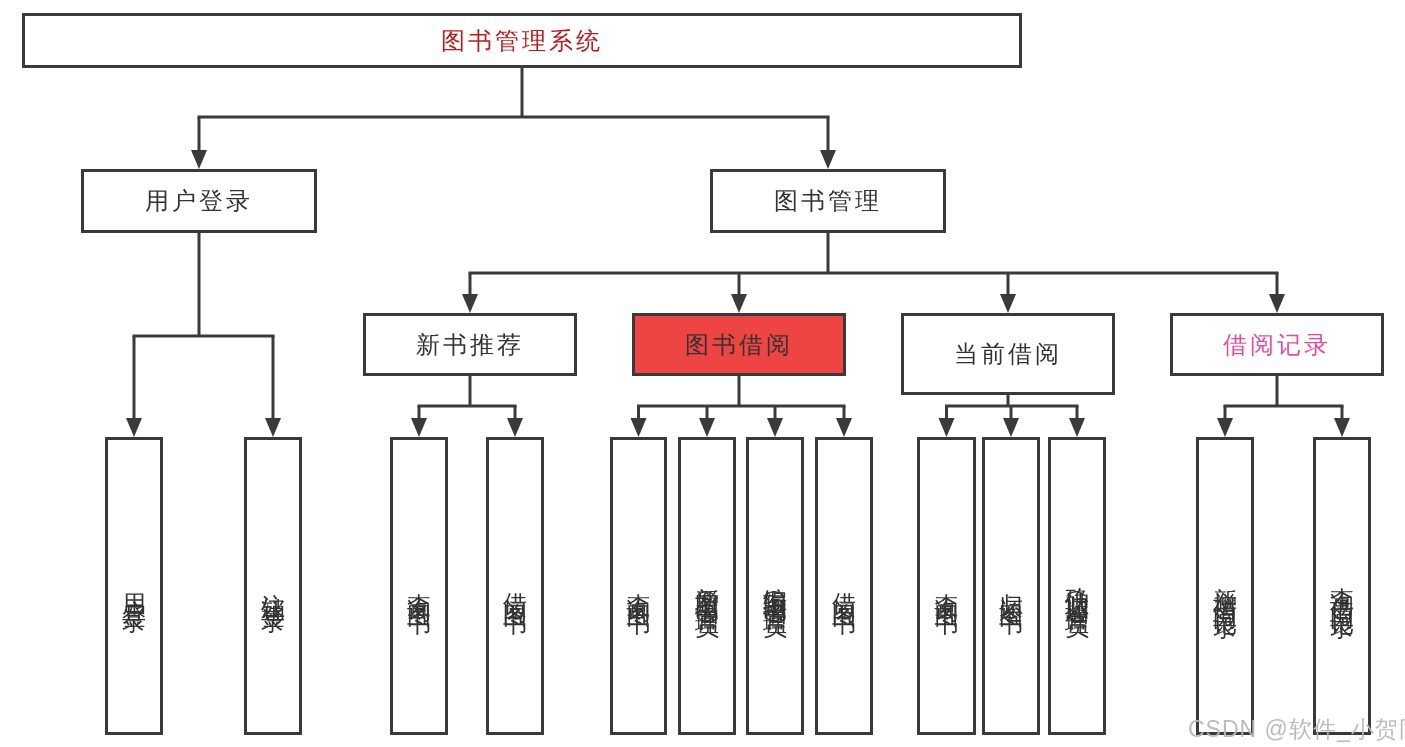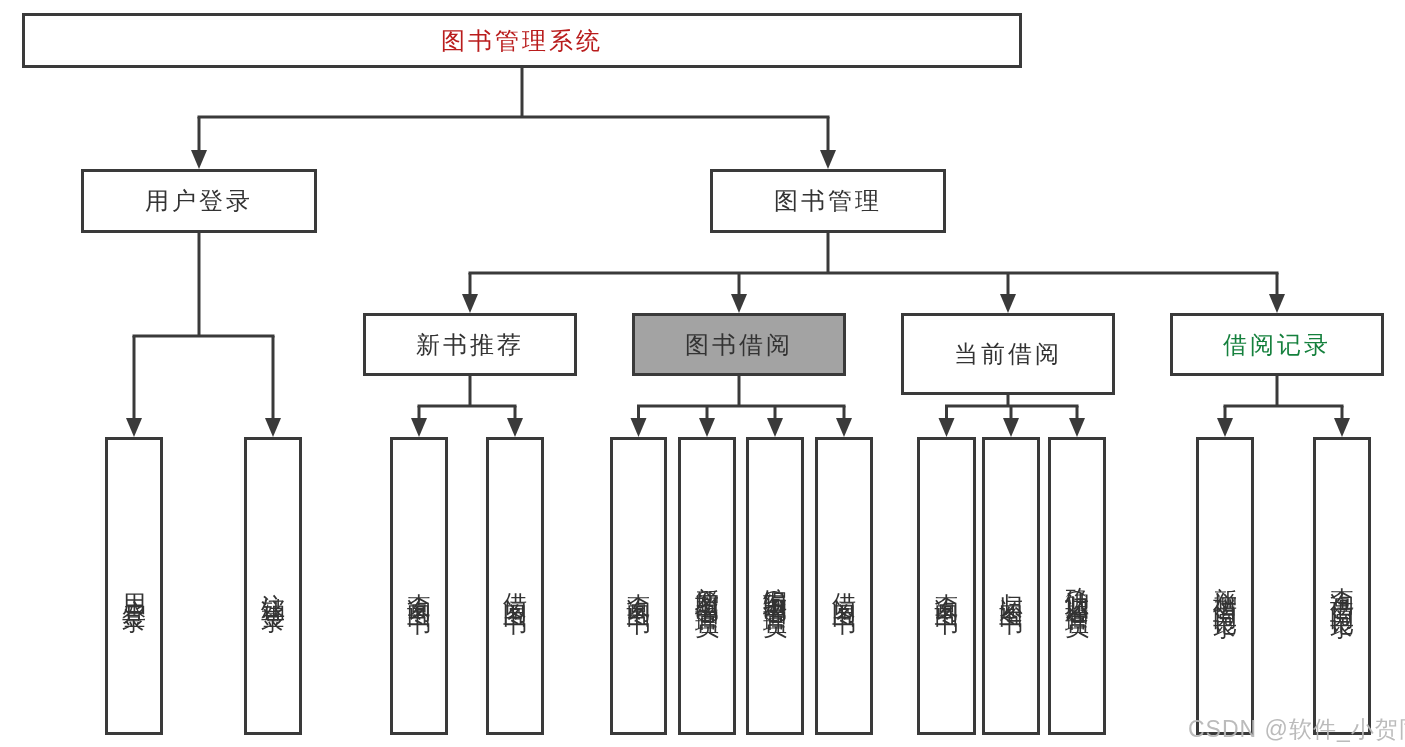--- a/index.html
+++ b/index.html
@@ -124,28 +124,28 @@
       </div>
       <div class="node" style="left: 81px; top: 169px; width: 236px; height: 64px; border-color: rgb(58, 58, 58); background: rgb(255, 255, 255);">
         <span class="lbl-h" style="color: rgb(51, 51, 51);">用户登录</span>
       </div>
       <div class="node" style="left: 710px; top: 169px; width: 236px; height: 64px; border-color: rgb(58, 58, 58); background: rgb(255, 255, 255); align-items: center;">
         <span class="lbl-h" style="color: rgb(51, 51, 51);">图书管理</span>
       </div>
       <div class="node" style="left: 363px; top: 313px; width: 214px; height: 63px; border-color: rgb(58, 58, 58); background: rgb(255, 255, 255);">
         <span class="lbl-h" style="color: rgb(51, 51, 51);">新书推荐</span>
       </div>
-      <div class="node" style="left: 632px; top: 313px; width: 214px; height: 63px; border-color: rgb(58, 58, 58); background: #a3a3a3;">
+      <div class="node" style="left: 632px; top: 313px; width: 214px; height: 63px; border-color: rgb(58, 58, 58); background: #ef4444;">
         <span class="lbl-h" style="color: rgb(51, 51, 51);">图书借阅</span>
       </div>
       <div class="node" style="left: 901px; top: 313px; width: 214px; height: 82px; border-color: rgb(58, 58, 58); background: rgb(255, 255, 255);">
         <span class="lbl-h" style="color: rgb(51, 51, 51);">当前借阅</span>
       </div>
       <div class="node" style="left: 1170px; top: 313px; width: 214px; height: 63px; border-color: rgb(58, 58, 58); background: rgb(255, 255, 255);">
-        <span class="lbl-h" style="color: #15803d;">借阅记录</span>
+        <span class="lbl-h" style="color: #ec4899;">借阅记录</span>
       </div>
       <div class="node" style="left: 105px; top: 437px; width: 58px; height: 298px; border-color: rgb(58, 58, 58); background: rgb(255, 255, 255);">
         <span class="lbl-v" style="color: rgb(51, 51, 51);">用户登录</span>
       </div>
       <div class="node" style="left: 244px; top: 437px; width: 58px; height: 298px; border-color: rgb(58, 58, 58); background: rgb(255, 255, 255);">
         <span class="lbl-v" style="color: rgb(51, 51, 51);">注销登录</span>
       </div>
       <div class="node" style="left: 390px; top: 437px; width: 58px; height: 298px; border-color: rgb(58, 58, 58); background: rgb(255, 255, 255);">
         <span class="lbl-v" style="color: rgb(51, 51, 51);">查询图书</span>
       </div>

